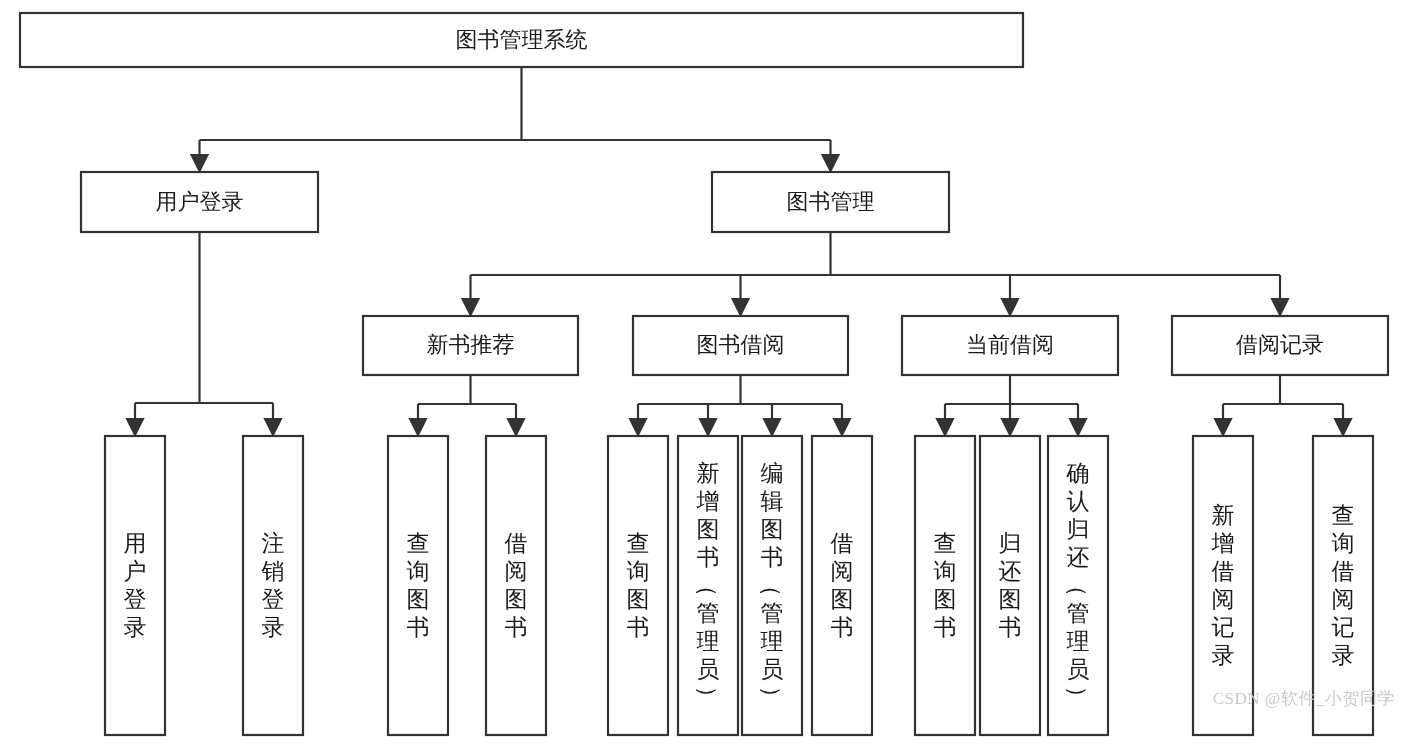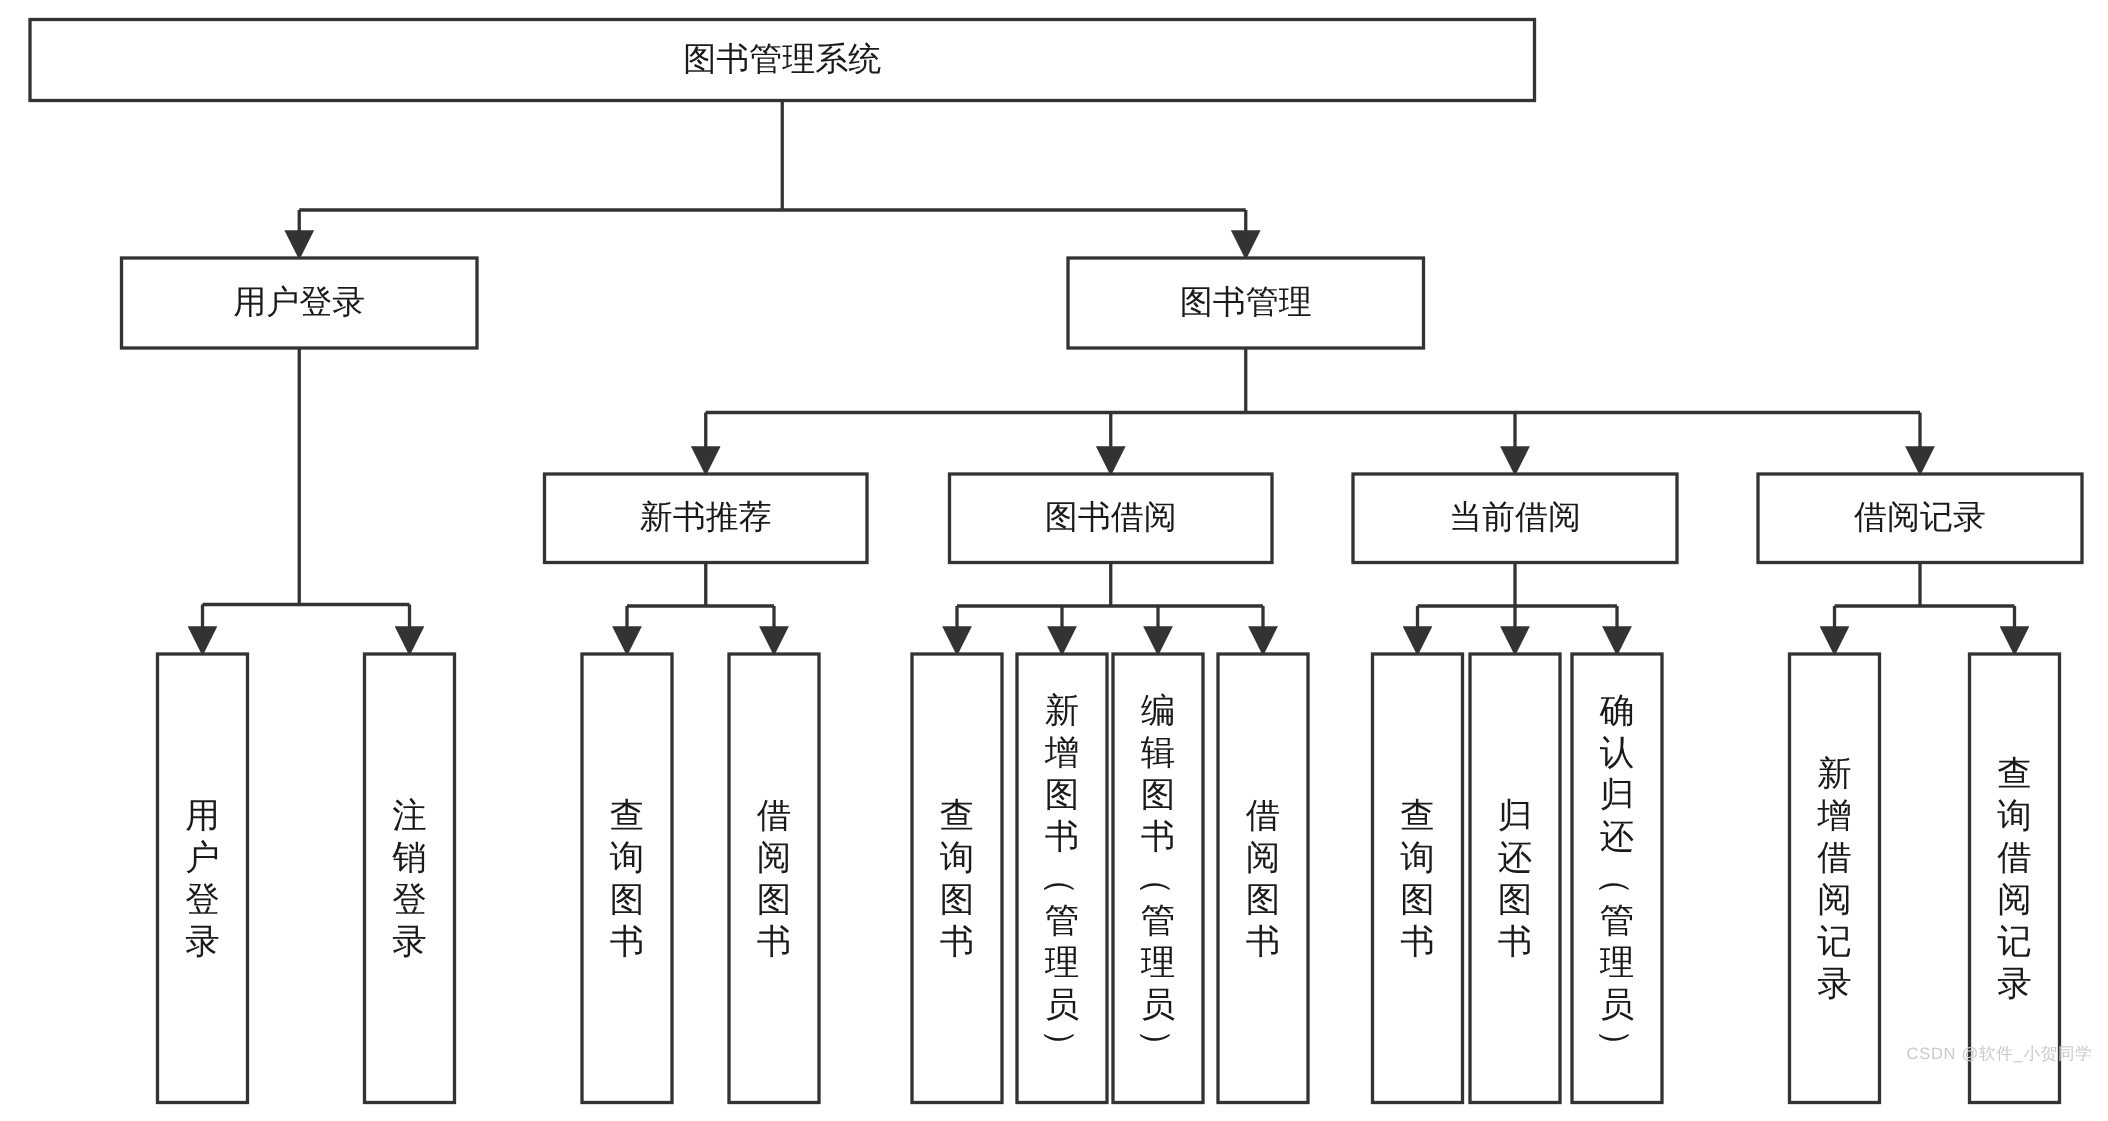--- a/index.html
+++ b/index.html
@@ -48,22 +48,22 @@
     fill: none;
   }
   .arrow-head {
     fill: #333333;
     stroke: none;
   }
   .watermark {
     position: absolute;
     right: 10px;
     bottom: 6px;
-    font-family: Liberation Sans, sans-serif;
-    font-size: 11px;
+    font-family: Liberation Serif, serif;
+    font-size: 17px;
     color: #c9c9c9;
     letter-spacing: 0.5px;
     white-space: nowrap;
     pointer-events: none;
   }
 </style>
 </head>
 <body>
 
 <div id="diagram-root">

